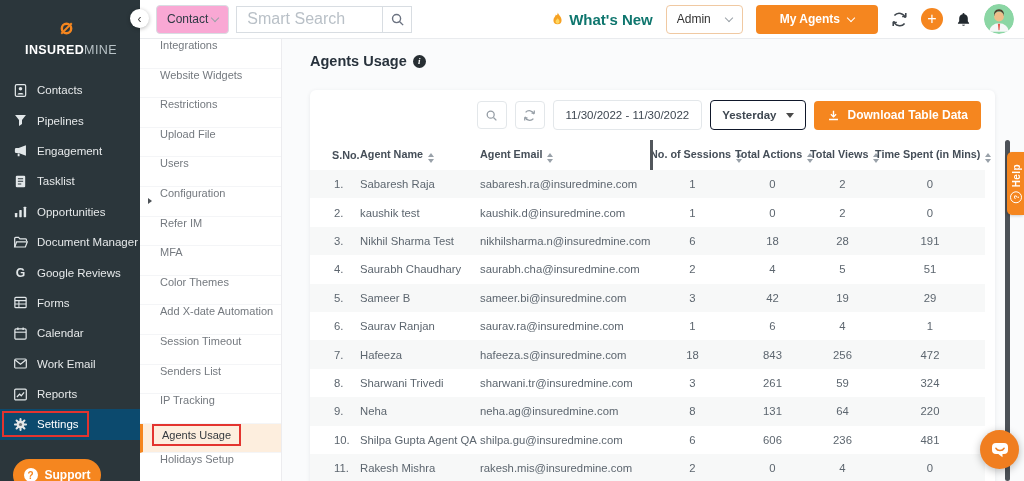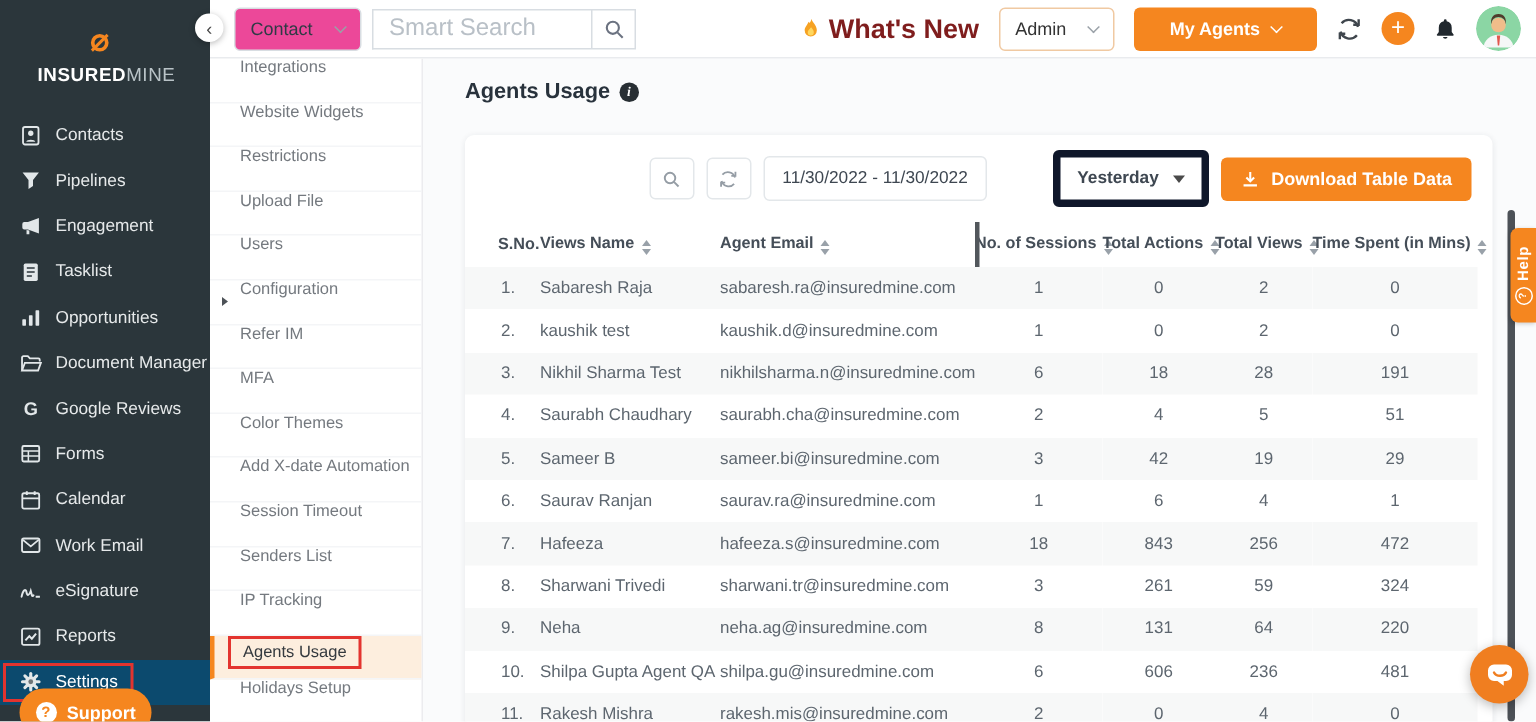--- a/index.html
+++ b/index.html
@@ -32,32 +32,32 @@
   .submenu{position:absolute;left:140px;top:39px;width:141px;bottom:0;background:#fff;border-right:1px solid #ececef;z-index:4;}
   .sub-item{height:29.6px;display:flex;align-items:flex-start;padding-left:20px;font-size:11px;color:#74797f;
     border-bottom:1px solid #f4f5f7;cursor:pointer;position:relative;box-sizing:border-box;white-space:nowrap;}
   .sub-item.active{background:#fdeede;border-left:3px solid #f5861f;padding-left:17px;color:#34393e;}
   .exp-marker{position:absolute;left:8px;top:50%;margin-top:-3.5px;width:0;height:0;
     border-left:4.5px solid #4d5257;border-top:3.5px solid transparent;border-bottom:3.5px solid transparent;}
   .anno-label{border:2px solid #e3342f;padding:3px 8px;margin-left:-8px;}
   
   .topbar{position:absolute;left:140px;top:0;right:0;height:39px;background:#fff;border-bottom:1px solid #e9ebee;
     display:flex;align-items:center;padding:0 10px 0 16px;z-index:6;box-sizing:border-box;}
-  .contact-dd{display:flex;align-items:center;gap:16px;border:1px solid #d8dde2;border-radius:4px;height:27px;
-    padding:0 10px;font-size:12px;color:#2f3a45;cursor:pointer;background:#ec4899;}
+  .contact-dd{display:flex;align-items:center;gap:4px;border:1px solid #d8dde2;border-radius:4px;height:27px;
+    padding:0 10px;font-size:12px;color:#2f3a45;cursor:pointer;background:#f9a8d4;}
   .chev{width:5px;height:5px;border-right:1.4px solid #9aa1a8;border-bottom:1.4px solid #9aa1a8;transform:rotate(45deg);margin-top:-3px;}
   .chev.white{border-color:#fff;}
   .search-group{display:flex;margin-left:7px;}
   .search-group input{width:146px;height:27px;border:1px solid #d8dde2;border-right:none;padding:0 10px;font-size:16px;
     color:#333;outline:none;box-sizing:border-box;font-family:inherit;border-radius:0;}
   .search-group input::placeholder{color:#b9c0c7;}
   .search-btn{width:30px;height:27px;border:1px solid #d8dde2;background:#fff;display:flex;align-items:center;
     justify-content:center;color:#6b7280;cursor:pointer;padding:0;box-sizing:border-box;}
   .topbar-right{margin-left:auto;display:flex;align-items:center;gap:13px;}
-  .whats-new{display:flex;align-items:center;gap:5px;font-size:18px;font-weight:bold;color:#7f1d1d;cursor:pointer;}
+  .whats-new{display:flex;align-items:center;gap:5px;font-size:15px;font-weight:bold;color:#0f766e;cursor:pointer;}
   .admin-dd{border:1px solid #f0c9a2;border-radius:4px;height:27px;padding:0 10px;display:flex;align-items:center;
     gap:15px;font-size:12px;color:#333;cursor:pointer;background:#fff;}
   .my-agents{background:#f5861f;border:none;border-radius:4px;height:29px;padding:0 24px;color:#fff;font-weight:bold;
     font-size:12px;display:flex;align-items:center;gap:8px;cursor:pointer;}
   .icon-plain{background:none;border:none;padding:0;cursor:pointer;display:flex;align-items:center;color:#3f464d;}
   .plus-btn{width:22px;height:22px;border-radius:50%;background:#f5861f;color:#fff;font-size:16px;border:none;
     display:flex;align-items:center;justify-content:center;cursor:pointer;padding:0;line-height:1;}
   .avatar{width:30px;height:30px;border-radius:50%;overflow:hidden;cursor:pointer;flex:none;}
   
   .main{position:absolute;left:281px;top:39px;right:0;bottom:0;background:#fafbfc;}
@@ -65,22 +65,22 @@
   .page-title{font-size:14.5px;color:#28323c;margin:0;font-weight:bold;}
   .info-icon{width:13px;height:13px;border-radius:50%;background:#272e33;color:#fff;font-size:9px;font-weight:bold;
     display:flex;align-items:center;justify-content:center;font-family:"Liberation Serif",serif;font-style:italic;}
   .panel{position:absolute;left:29px;top:51px;width:685px;bottom:-10px;background:#fff;border-radius:6px;
     box-shadow:0 1px 4px rgba(35,46,60,.09);overflow:hidden;}
   .panel-toolbar{display:flex;justify-content:flex-end;align-items:center;gap:8px;padding:10px 14px;}
   .tool-btn{width:30px;height:28px;border:1px solid #e3e7ea;border-radius:4px;background:#fff;color:#959da5;
     display:flex;align-items:center;justify-content:center;cursor:pointer;padding:0;}
   .date-input{height:28px;border:1px solid #e3e7ea;border-radius:4px;display:flex;align-items:center;justify-content:center;
     padding:0 12px;font-size:11.5px;color:#3e4751;cursor:pointer;background:#fff;white-space:nowrap;}
-  .preset-dd{height:28px;border:5px solid #0f172a;border-radius:4px;display:flex;align-items:center;gap:9px;
-    padding:0 11px;font-size:11.5px;font-weight:bold;color:#3e4751;cursor:pointer;background:#fff;margin-left:36px;}
+  .preset-dd{height:28px;border:1px solid #0f172a;border-radius:4px;display:flex;align-items:center;gap:9px;
+    padding:0 11px;font-size:11.5px;font-weight:bold;color:#3e4751;cursor:pointer;background:#fff;}
   .tri-down{width:0;height:0;border-left:4px solid transparent;border-right:4px solid transparent;border-top:5px solid #4a4a4a;}
   .download-btn{height:29px;background:#f5861f;border:none;border-radius:4px;color:#fff;font-weight:bold;font-size:12px;
     display:flex;align-items:center;gap:8px;padding:0 13px;cursor:pointer;}
   .table-wrap{position:relative;}
   table{border-collapse:collapse;table-layout:fixed;width:675px;}
   thead th{height:30px;font-size:10.8px;color:#454e58;font-weight:bold;padding:0;white-space:nowrap;}
   thead th.left{text-align:left;}
   thead th.center{text-align:center;}
   thead th:first-child{padding-left:22px;}
   tbody td{height:28.4px;font-size:11.3px;color:#5d666f;padding:0;white-space:nowrap;overflow:hidden;}
@@ -219,31 +219,20 @@
       </div>
       <div class="side-item">
         <div class="side-item-wrap">
           <span class="s-icon">
             <svg width="15" height="15" viewBox="0 0 16 16">
               <rect x="1.8" y="3.2" width="12.4" height="9.6" rx="1.2" fill="none" stroke="currentColor" stroke-width="1.3"></rect>
               <path d="M2.4 4.2 8 8.8 13.6 4.2" fill="none" stroke="currentColor" stroke-width="1.3"></path>
             </svg>
           </span>
           <span class="s-label">Work Email</span>
-        </div>
-      </div>
-      <div class="side-item">
-        <div class="side-item-wrap">
-          <span class="s-icon">
-            <svg width="15" height="15" viewBox="0 0 16 16">
-              <path d="M1.5 11.5 C2.5 6.5 4.5 5.5 5 8.5 c.4 2.6 2 2.3 3 -1 l.8 3 c.2 .8 .8 .8 1.2 0" fill="none" stroke="currentColor" stroke-width="1.4" stroke-linecap="round"></path>
-              <path d="M11.5 11.5 h3" stroke="currentColor" stroke-width="1.4"></path>
-            </svg>
-          </span>
-          <span class="s-label">eSignature</span>
         </div>
       </div>
       <div class="side-item">
         <div class="side-item-wrap">
           <span class="s-icon">
             <svg width="15" height="15" viewBox="0 0 16 16">
               <rect x="1.8" y="2.2" width="12.4" height="11.6" rx="1.2" fill="none" stroke="currentColor" stroke-width="1.3"></rect>
               <path d="M4.2 10.6 l2.8 -3 1.8 1.8 3 -3.6" fill="none" stroke="currentColor" stroke-width="1.4"></path>
             </svg>
           </span>
@@ -439,21 +428,21 @@
             <col style="width:120px">
             <col style="width:170px">
           <col style="width:85px">
             <col style="width:75px">
             <col style="width:65px">
             <col style="width:110px">
         </colgroup>
         <thead>
             <tr id="table-head-row">
               <th class="left"><span>S.No.</span></th>
-              <th class="left"><span>Views Name</span><span class="sort">
+              <th class="left"><span>Agent Name</span><span class="sort">
                   <span class="up"></span>
                   <span class="dn"></span>
                 </span></th>
               <th class="left"><span>Agent Email</span><span class="sort">
                   <span class="up"></span>
                   <span class="dn"></span>
                 </span></th>
               <th class="center"><span>No. of Sessions</span><span class="sort">
                   <span class="up"></span>
                   <span class="dn"></span>

